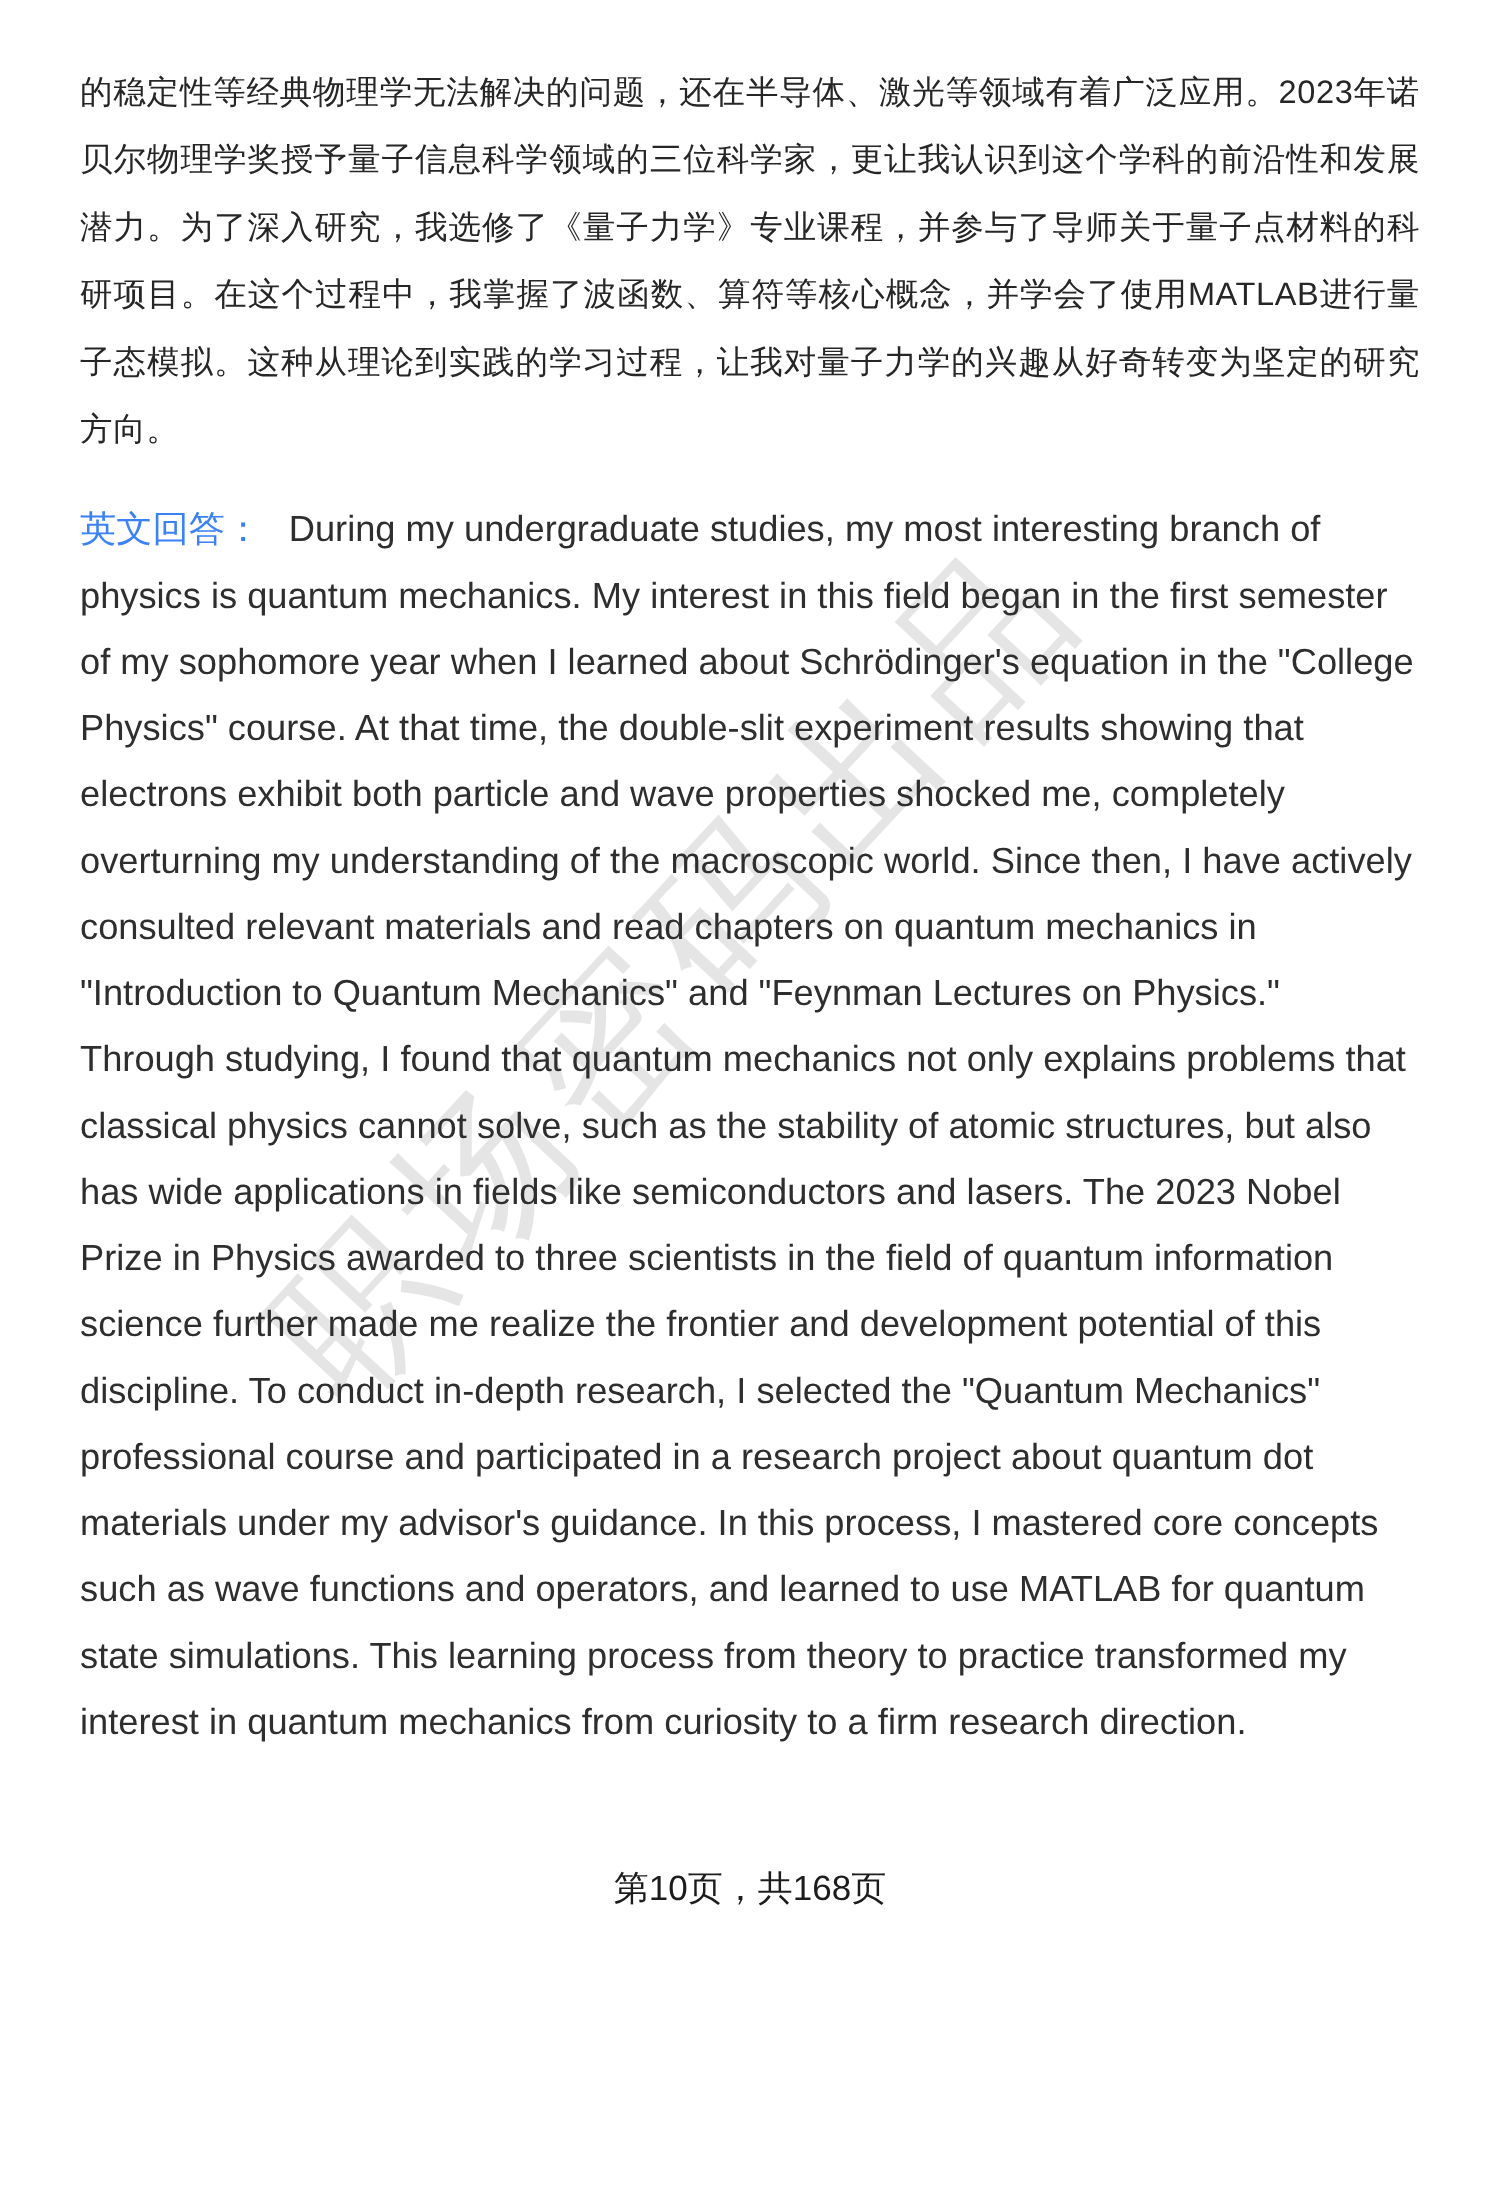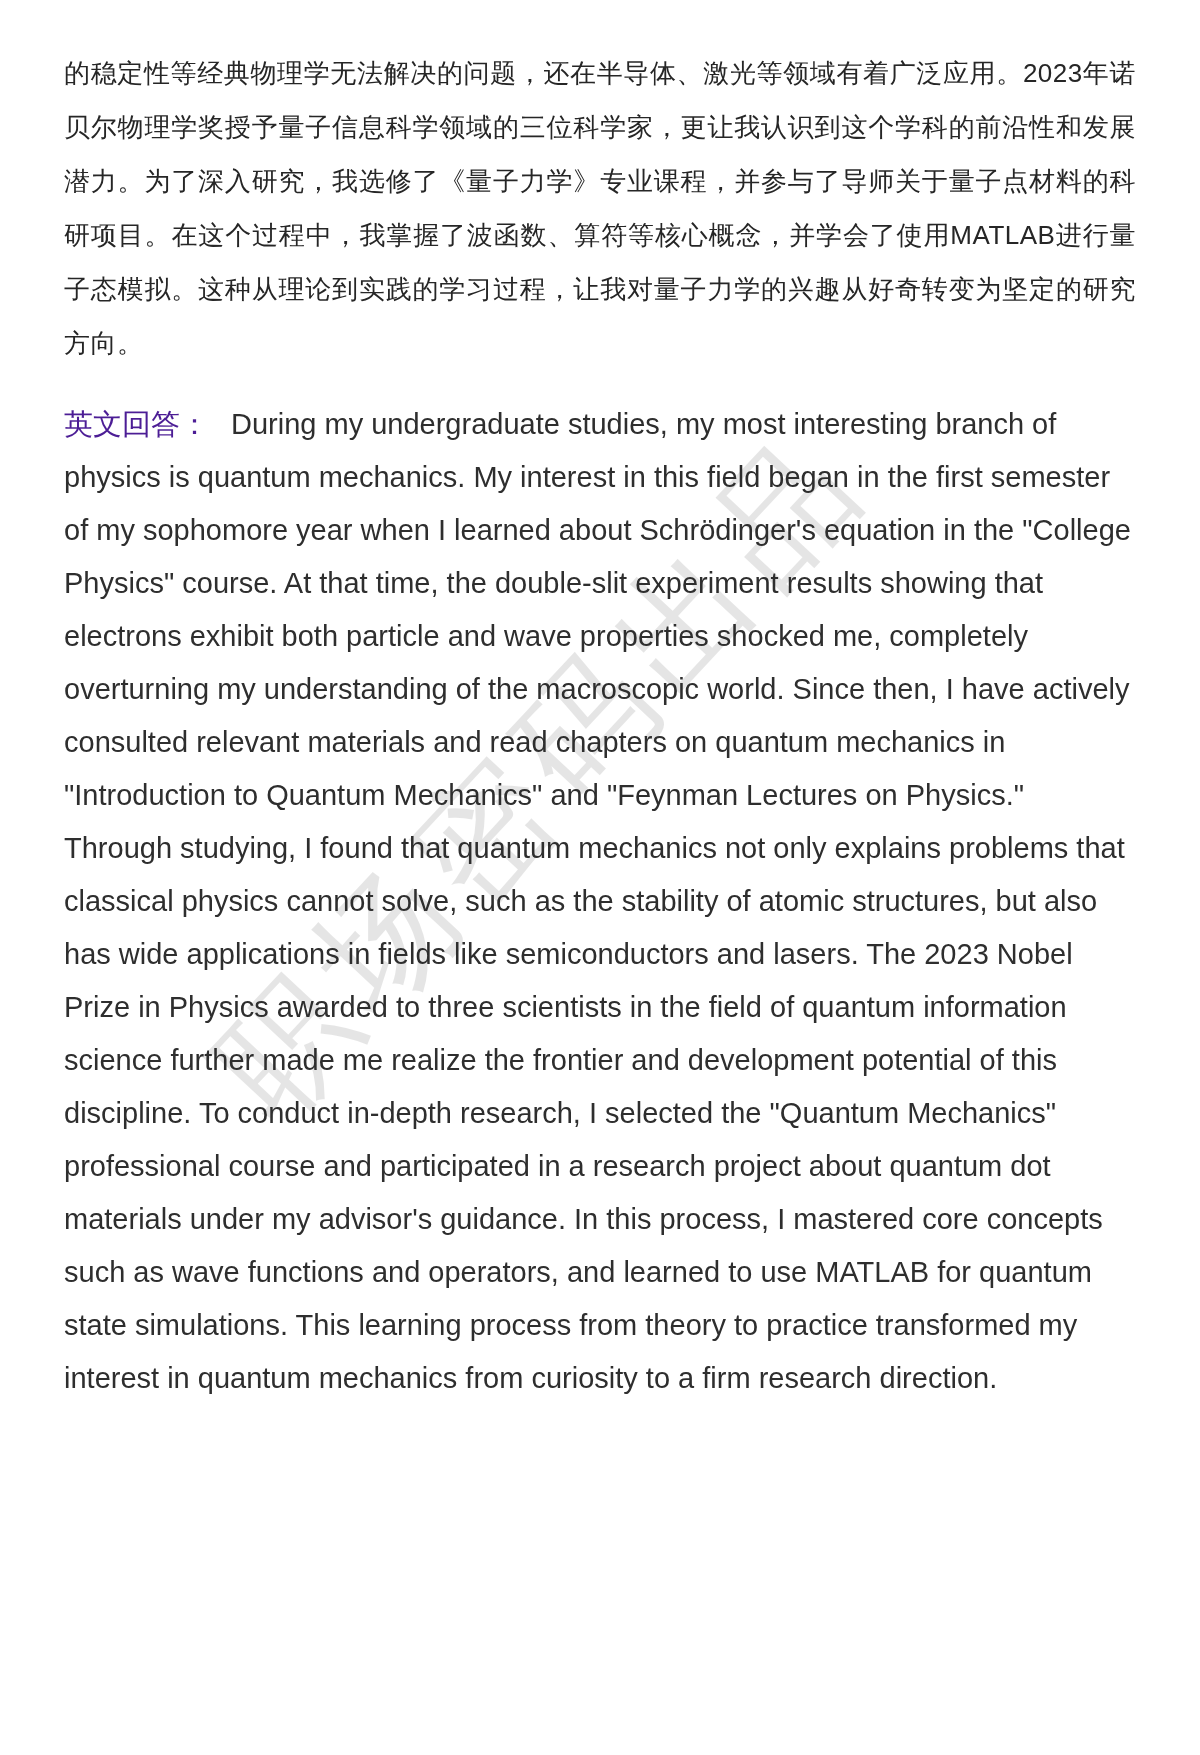--- a/index.html
+++ b/index.html
@@ -44,21 +44,21 @@
     }
     p.en {
       margin-top: 28px;
       font-size: 29px;
       line-height: 53px;
       text-align: left;
       color: #2e2e2e;
     }
     .en-label {
       margin-right: 22px;
-      color: #4c1d95;
+      color: #3b82f6;
     }
     .footer {
       position: absolute;
       left: 0;
       right: 0;
       top: 1492px;
       text-align: center;
       font-size: 28px;
       color: #1c1c1c;
       z-index: 1;
@@ -72,14 +72,15 @@
   <div class="watermark">职场密码出品</div>
 
   <div class="content">
 
     <p class="cn">的稳定性等经典物理学无法解决的问题，还在半导体、激光等领域有着广泛应用。2023年诺贝尔物理学奖授予量子信息科学领域的三位科学家，更让我认识到这个学科的前沿性和发展潜力。为了深入研究，我选修了《量子力学》专业课程，并参与了导师关于量子点材料的科研项目。在这个过程中，我掌握了波函数、算符等核心概念，并学会了使用MATLAB进行量子态模拟。这种从理论到实践的学习过程，让我对量子力学的兴趣从好奇转变为坚定的研究方向。</p>
 
     <p class="en"><span class="en-label">英文回答：</span><span>During my undergraduate studies, my most interesting branch of physics is quantum mechanics. My interest in this field began in the first semester of my sophomore year when I learned about Schrödinger's equation in the "College Physics" course. At that time, the double-slit experiment results showing that electrons exhibit both particle and wave properties shocked me, completely overturning my understanding of the macroscopic world. Since then, I have actively consulted relevant materials and read chapters on quantum mechanics in "Introduction to Quantum Mechanics" and "Feynman Lectures on Physics." Through studying, I found that quantum mechanics not only explains problems that classical physics cannot solve, such as the stability of atomic structures, but also has wide applications in fields like semiconductors and lasers. The 2023 Nobel Prize in Physics awarded to three scientists in the field of quantum information science further made me realize the frontier and development potential of this discipline. To conduct in-depth research, I selected the "Quantum Mechanics" professional course and participated in a research project about quantum dot materials under my advisor's guidance. In this process, I mastered core concepts such as wave functions and operators, and learned to use MATLAB for quantum state simulations. This learning process from theory to practice transformed my interest in quantum mechanics from curiosity to a firm research direction.</span></p>
 
   </div>
 
+  <div class="footer">第10页，共168页</div>
 
 </div>
 
 </body></html>

